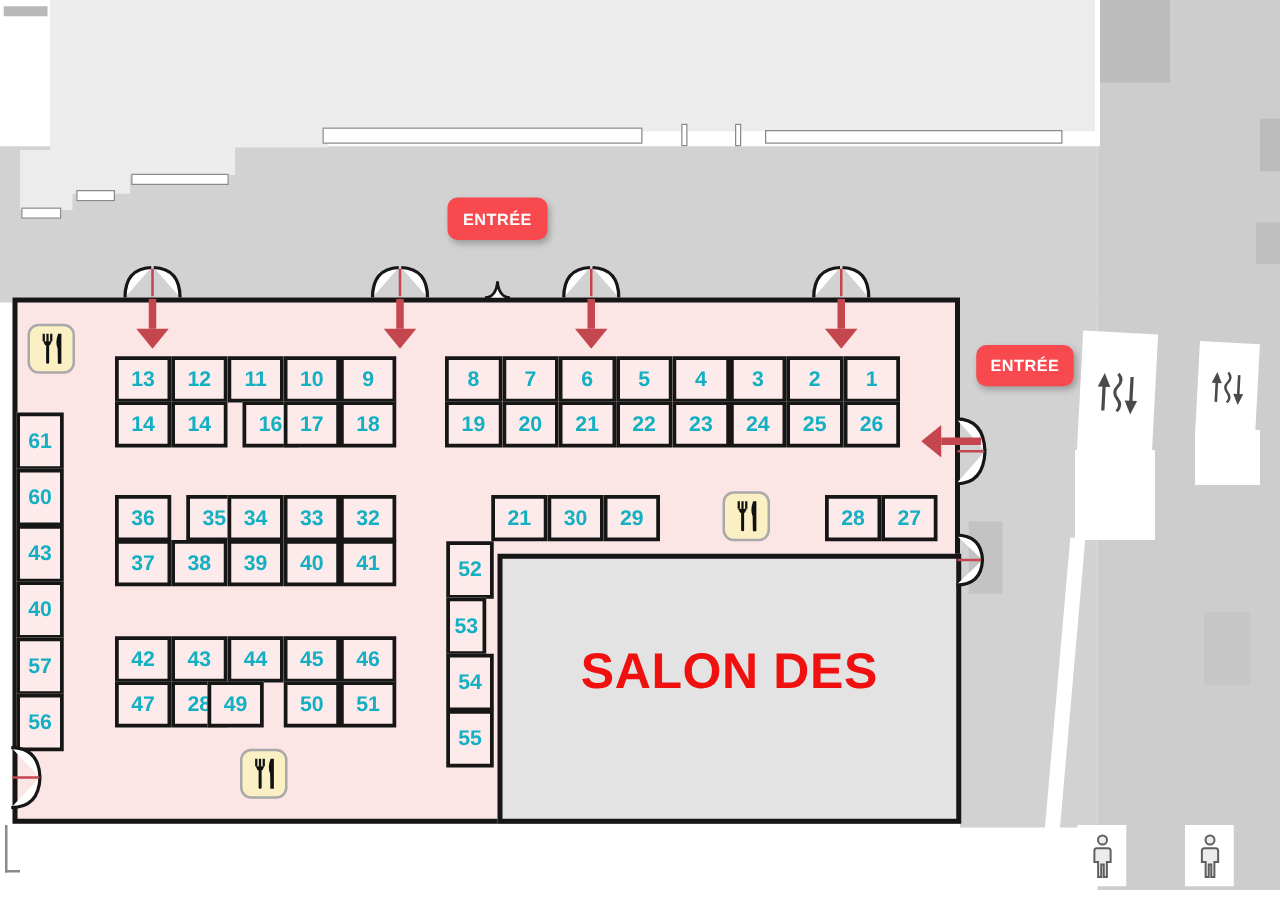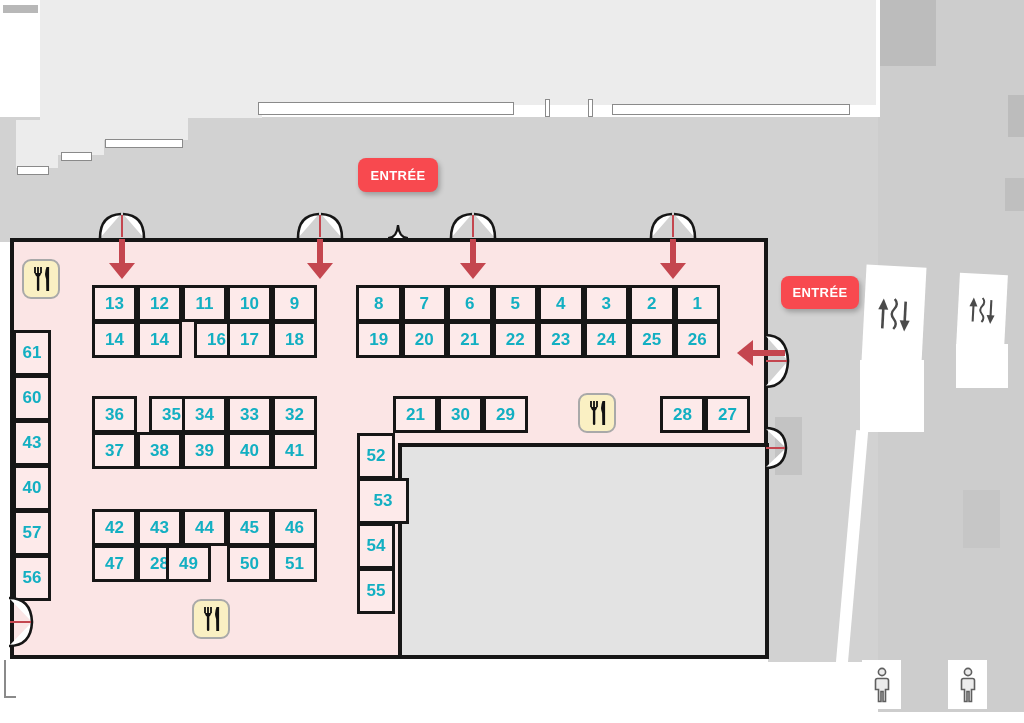--- a/index.html
+++ b/index.html
@@ -26,21 +26,21 @@
   <div class="abs" style="left:0;top:117px;width:878px;height:125px;background:#d2d2d2"></div>
   <div class="abs" style="left:878px;top:0;width:146px;height:712px;background:#cdcdcd"></div>
   <div class="abs" style="left:768px;top:238px;width:110px;height:424px;background:#d2d2d2"></div>
   <div class="abs" style="left:16px;top:0;width:862px;height:172px;background:#ececec;
        clip-path:polygon(24px 0,862px 0,862px 105px,246px 105px,246px 118px,172px 118px,172px 140px,88px 140px,88px 155px,42px 155px,42px 168px,0 168px,0 120px,24px 120px)"></div>
 
   <div class="abs" style="left:10px;top:238px;width:758px;height:421px;background:#fbe5e5;border:4px solid #161616"></div>
 
   <div class="abs" id="salon" style="left:398px;top:443px;width:371px;height:216px">
     <div class="salon-text">
-      <br>
+      <span>SALON DES</span><br>
     </div>
   </div>
 
   <div class="abs badge" style="left:358px;top:158px;width:80px;height:34px">ENTRÉE</div>
   <div class="abs badge" style="left:781px;top:276px;width:78px;height:33px">ENTRÉE</div>
 
   <div class="abs" style="left:4px;top:660px;width:12px;height:38px;border-left:2px solid #8a8a8a;border-bottom:2px solid #8a8a8a"></div>
 <div style="position:absolute;left:3px;top:5px;width:35px;height:8px;background:#b8b8b8;"></div>
     <div style="position:absolute;left:880px;top:0px;width:56px;height:66px;background:#bcbcbc;"></div>
     <div style="position:absolute;left:1008px;top:95px;width:16px;height:42px;background:#bcbcbc;"></div>
@@ -109,21 +109,21 @@
     <div class="booth" style="position:absolute;left:166px;top:545px;width:45px;height:37px">49</div>
     <div class="booth" style="position:absolute;left:227px;top:545px;width:45px;height:37px">50</div>
     <div class="booth" style="position:absolute;left:272px;top:545px;width:45px;height:37px">51</div>
     <div class="booth" style="position:absolute;left:13px;top:330px;width:38px;height:46px">61</div>
     <div class="booth" style="position:absolute;left:13px;top:375px;width:38px;height:46px">60</div>
     <div class="booth" style="position:absolute;left:13px;top:420px;width:38px;height:46px">43</div>
     <div class="booth" style="position:absolute;left:13px;top:465px;width:38px;height:46px">40</div>
     <div class="booth" style="position:absolute;left:13px;top:510px;width:38px;height:46px">57</div>
     <div class="booth" style="position:absolute;left:13px;top:555px;width:38px;height:46px">56</div>
     <div class="booth" style="position:absolute;left:357px;top:433px;width:38px;height:46px">52</div>
-    <div class="booth" style="position:absolute;left:357px;top:478px;width:52px;height:46px">53</div>
+    <div class="booth" style="position:absolute;left:357px;top:478px;width:32px;height:46px">53</div>
     <div class="booth" style="position:absolute;left:357px;top:523px;width:38px;height:46px">54</div>
     <div class="booth" style="position:absolute;left:357px;top:568px;width:38px;height:46px">55</div>
     <div style="position:absolute;left:98px;top:212px;width:48px;height:27px"><svg width="48" height="27" viewBox="0 0 48 27">
         <path d="M2 26 Q 2 3 23 2" fill="#fff" stroke="#161616" stroke-width="2.6"></path>
         <path d="M46 26 Q 46 3 25 2" fill="#fff" stroke="#161616" stroke-width="2.6"></path>
         <line x1="24" y1="3" x2="24" y2="25" stroke="#c4464f" stroke-width="2"></line>
       </svg></div>
     <div style="position:absolute;left:296px;top:212px;width:48px;height:27px"><svg width="48" height="27" viewBox="0 0 48 27">
         <path d="M2 26 Q 2 3 23 2" fill="#fff" stroke="#161616" stroke-width="2.6"></path>
         <path d="M46 26 Q 46 3 25 2" fill="#fff" stroke="#161616" stroke-width="2.6"></path>

